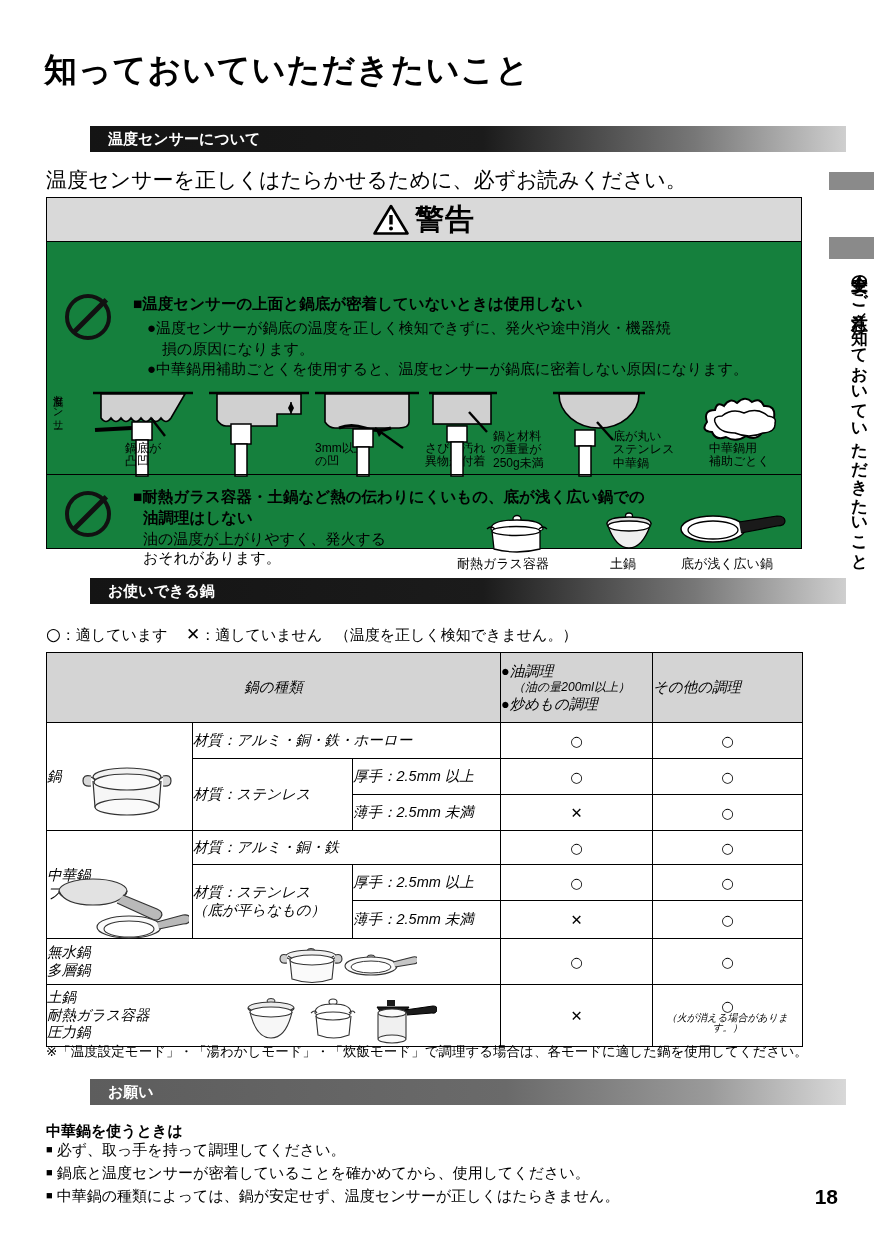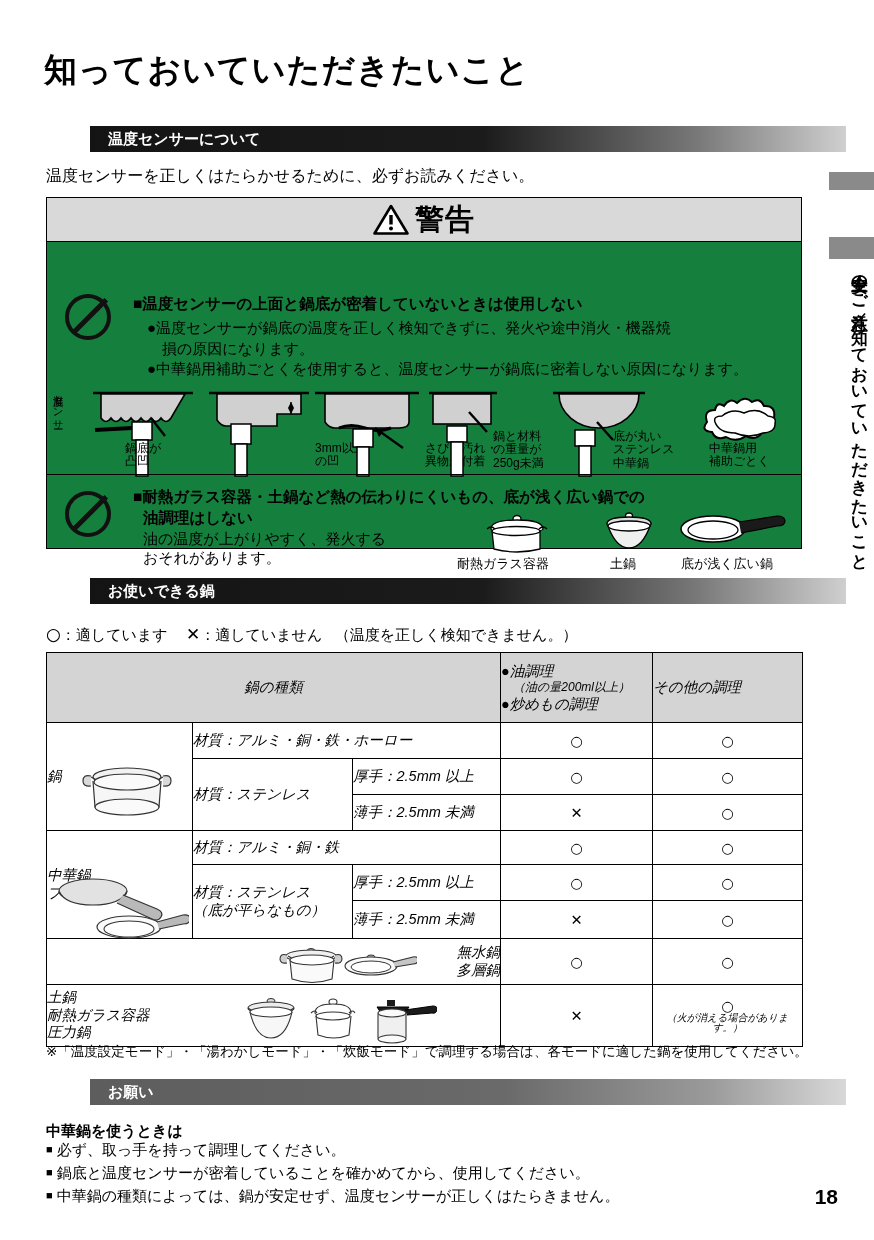--- a/index.html
+++ b/index.html
@@ -25,21 +25,21 @@
   .band{
     position:absolute; height:26px; line-height:26px;
     color:#fff; font-weight:bold; font-size:15px;
     padding-left:18px;
     margin-left:44px;
   }
   .band-black{ background:linear-gradient(to right,#141414 0%,#1b1b1b 52%,#777 80%,#cfcfcf 100%); }
   .band-gray{ background:linear-gradient(to right,#5d5d5d 0%,#6a6a6a 55%,#9a9a9a 82%,#d8d8d8 100%); }
 
   .lead{
-    position:absolute; font-size:16px; white-space:nowrap;
+    position:absolute; font-size:21px; white-space:nowrap;
   }
 
   
   .warnbox{
     position:absolute; left:46px; top:197px; width:756px; height:352px;
     border:1.6px solid #000; background:#15803d;
   }
   .warnbar{
     height:44px; background:#d9d9d9; border-bottom:1.6px solid #000;
     display:flex; align-items:center; justify-content:center; gap:6px;
@@ -340,21 +340,21 @@
         <td class="c-mark mk">○</td>
       </tr>
       <tr>
         <td class="c-thick" style="height:38px;">薄手：2.5mm 未満</td>
         <td class="c-mark mk">✕</td>
         <td class="c-mark mk">○</td>
       </tr>
 
       <tr>
         <td class="c-name" colspan="3" style="height:46px;">
-          <div style="white-space:pre-line;text-align:right;">無水鍋
+          <div style="white-space:pre-line;">無水鍋
 多層鍋</div>
           <svg style="position:absolute; left:220px; top:4px;" width="150" height="44" viewBox="0 0 150 44">
             <ellipse cx="44" cy="8" rx="4" ry="2.5" fill="#bdbdbd" stroke="#333" stroke-width="1"></ellipse>
             <ellipse cx="44" cy="13" rx="25" ry="6" fill="#f0f0f0" stroke="#333" stroke-width="1.1"></ellipse>
             <path d="M21,13 q10,7 23,7 q13,0 23,-7" fill="#f0f0f0" stroke="#333" stroke-width="1.1"></path>
             <path d="M23,17 L25,36 q20,7 40,0 L67,17" fill="#fafafa" stroke="#333" stroke-width="1.1"></path>
             <ellipse cx="45" cy="17" rx="22" ry="5" fill="#fff" stroke="#333" stroke-width="1.1"></ellipse>
             <path d="M20,12 q-7,-2 -7,4 q0,5 7,4" fill="#cfcfcf" stroke="#333" stroke-width="1.1"></path>
             <path d="M68,12 q7,-2 7,4 q0,5 -7,4" fill="#cfcfcf" stroke="#333" stroke-width="1.1"></path>
             <ellipse cx="104" cy="14" rx="4" ry="2" fill="#bdbdbd" stroke="#333" stroke-width="1"></ellipse>

